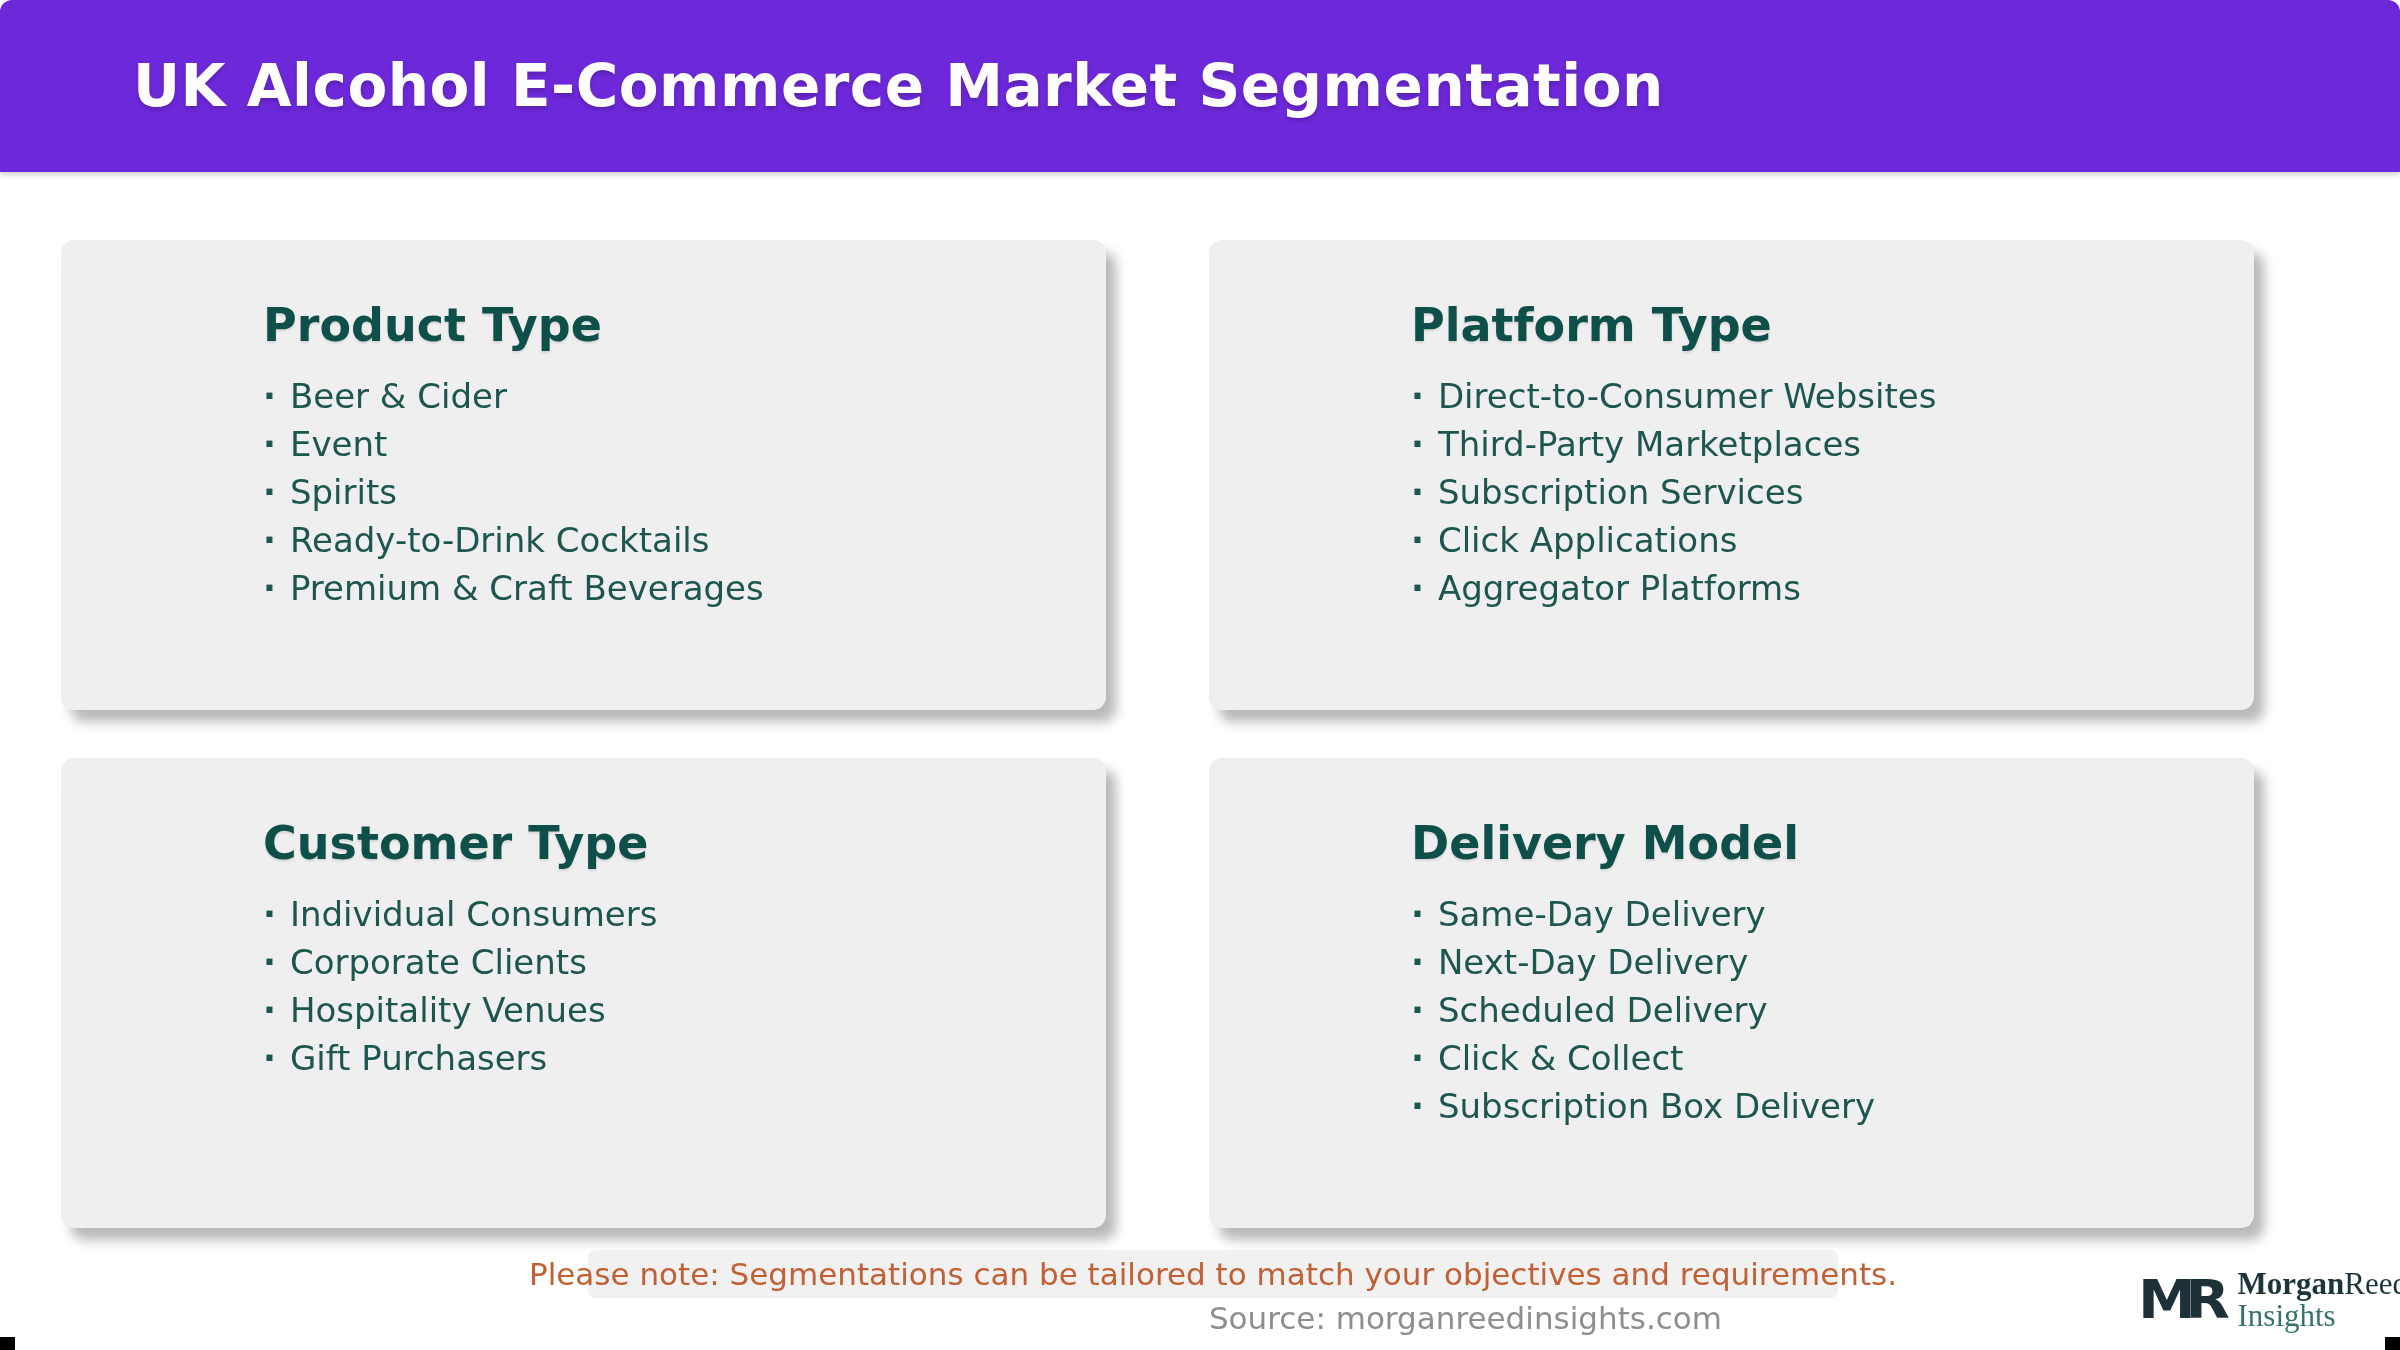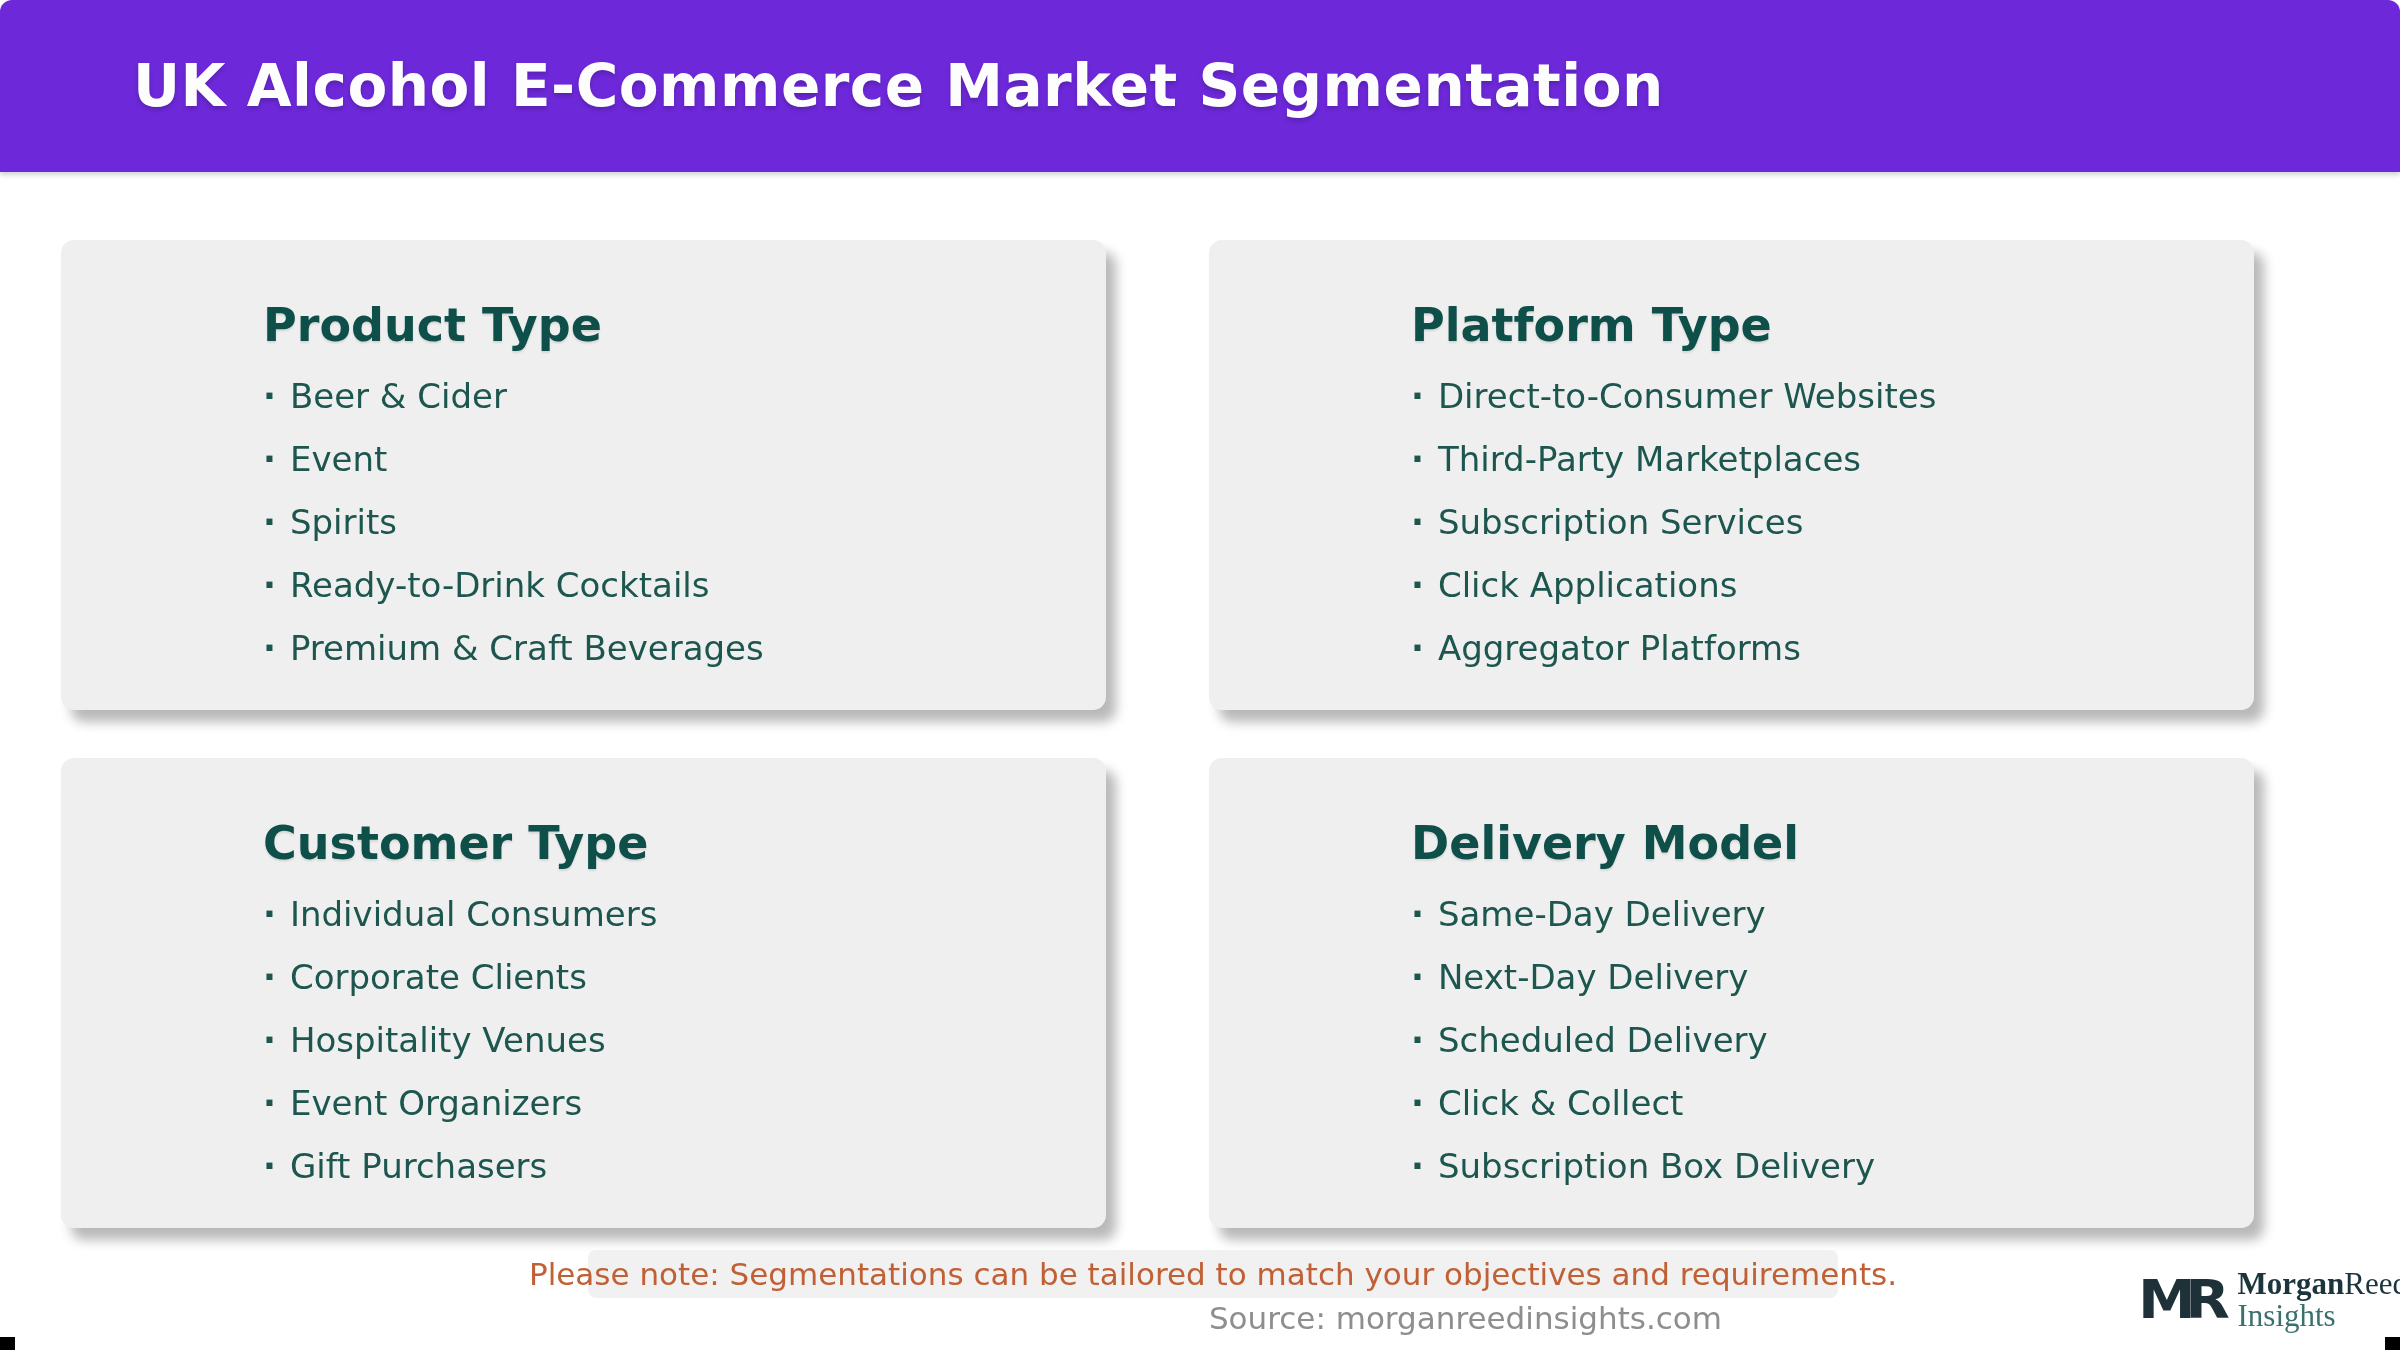--- a/index.html
+++ b/index.html
@@ -46,21 +46,20 @@
     font-size: 46px; font-weight: 700;
     color: #0e4f49;
     margin-bottom: 20px;
     text-shadow: 0 2px 2px rgba(0,0,0,0.10);
   }
   .bullet-list { list-style: none; }
   .bullet-item {
     font-size: 34px; line-height: 48px;
     color: #1d564f;
     white-space: nowrap;
-    margin-top: 15px;
   }
   .bullet-item::before {
     content: "·";
     font-weight: 700;
     margin-right: 14px;
   }
 
   
   .note-banner {
     position: absolute; left: 588px; top: 1250px;
@@ -133,21 +132,20 @@
     <li class="bullet-item">Aggregator Platforms</li>
   </ul>
 </section>
 
 <section class="card c3">
   <div class="card-title">Customer Type</div>
   <ul class="bullet-list">
     <li class="bullet-item">Individual Consumers</li>
     <li class="bullet-item">Corporate Clients</li>
     <li class="bullet-item">Hospitality Venues</li>
-    <li class="bullet-item">Event Organizers</li>
     <li class="bullet-item">Gift Purchasers</li>
   </ul>
 </section>
 
 <section class="card c4">
   <div class="card-title">Delivery Model</div>
   <ul class="bullet-list">
     <li class="bullet-item">Same-Day Delivery</li>
     <li class="bullet-item">Next-Day Delivery</li>
     <li class="bullet-item">Scheduled Delivery</li>

